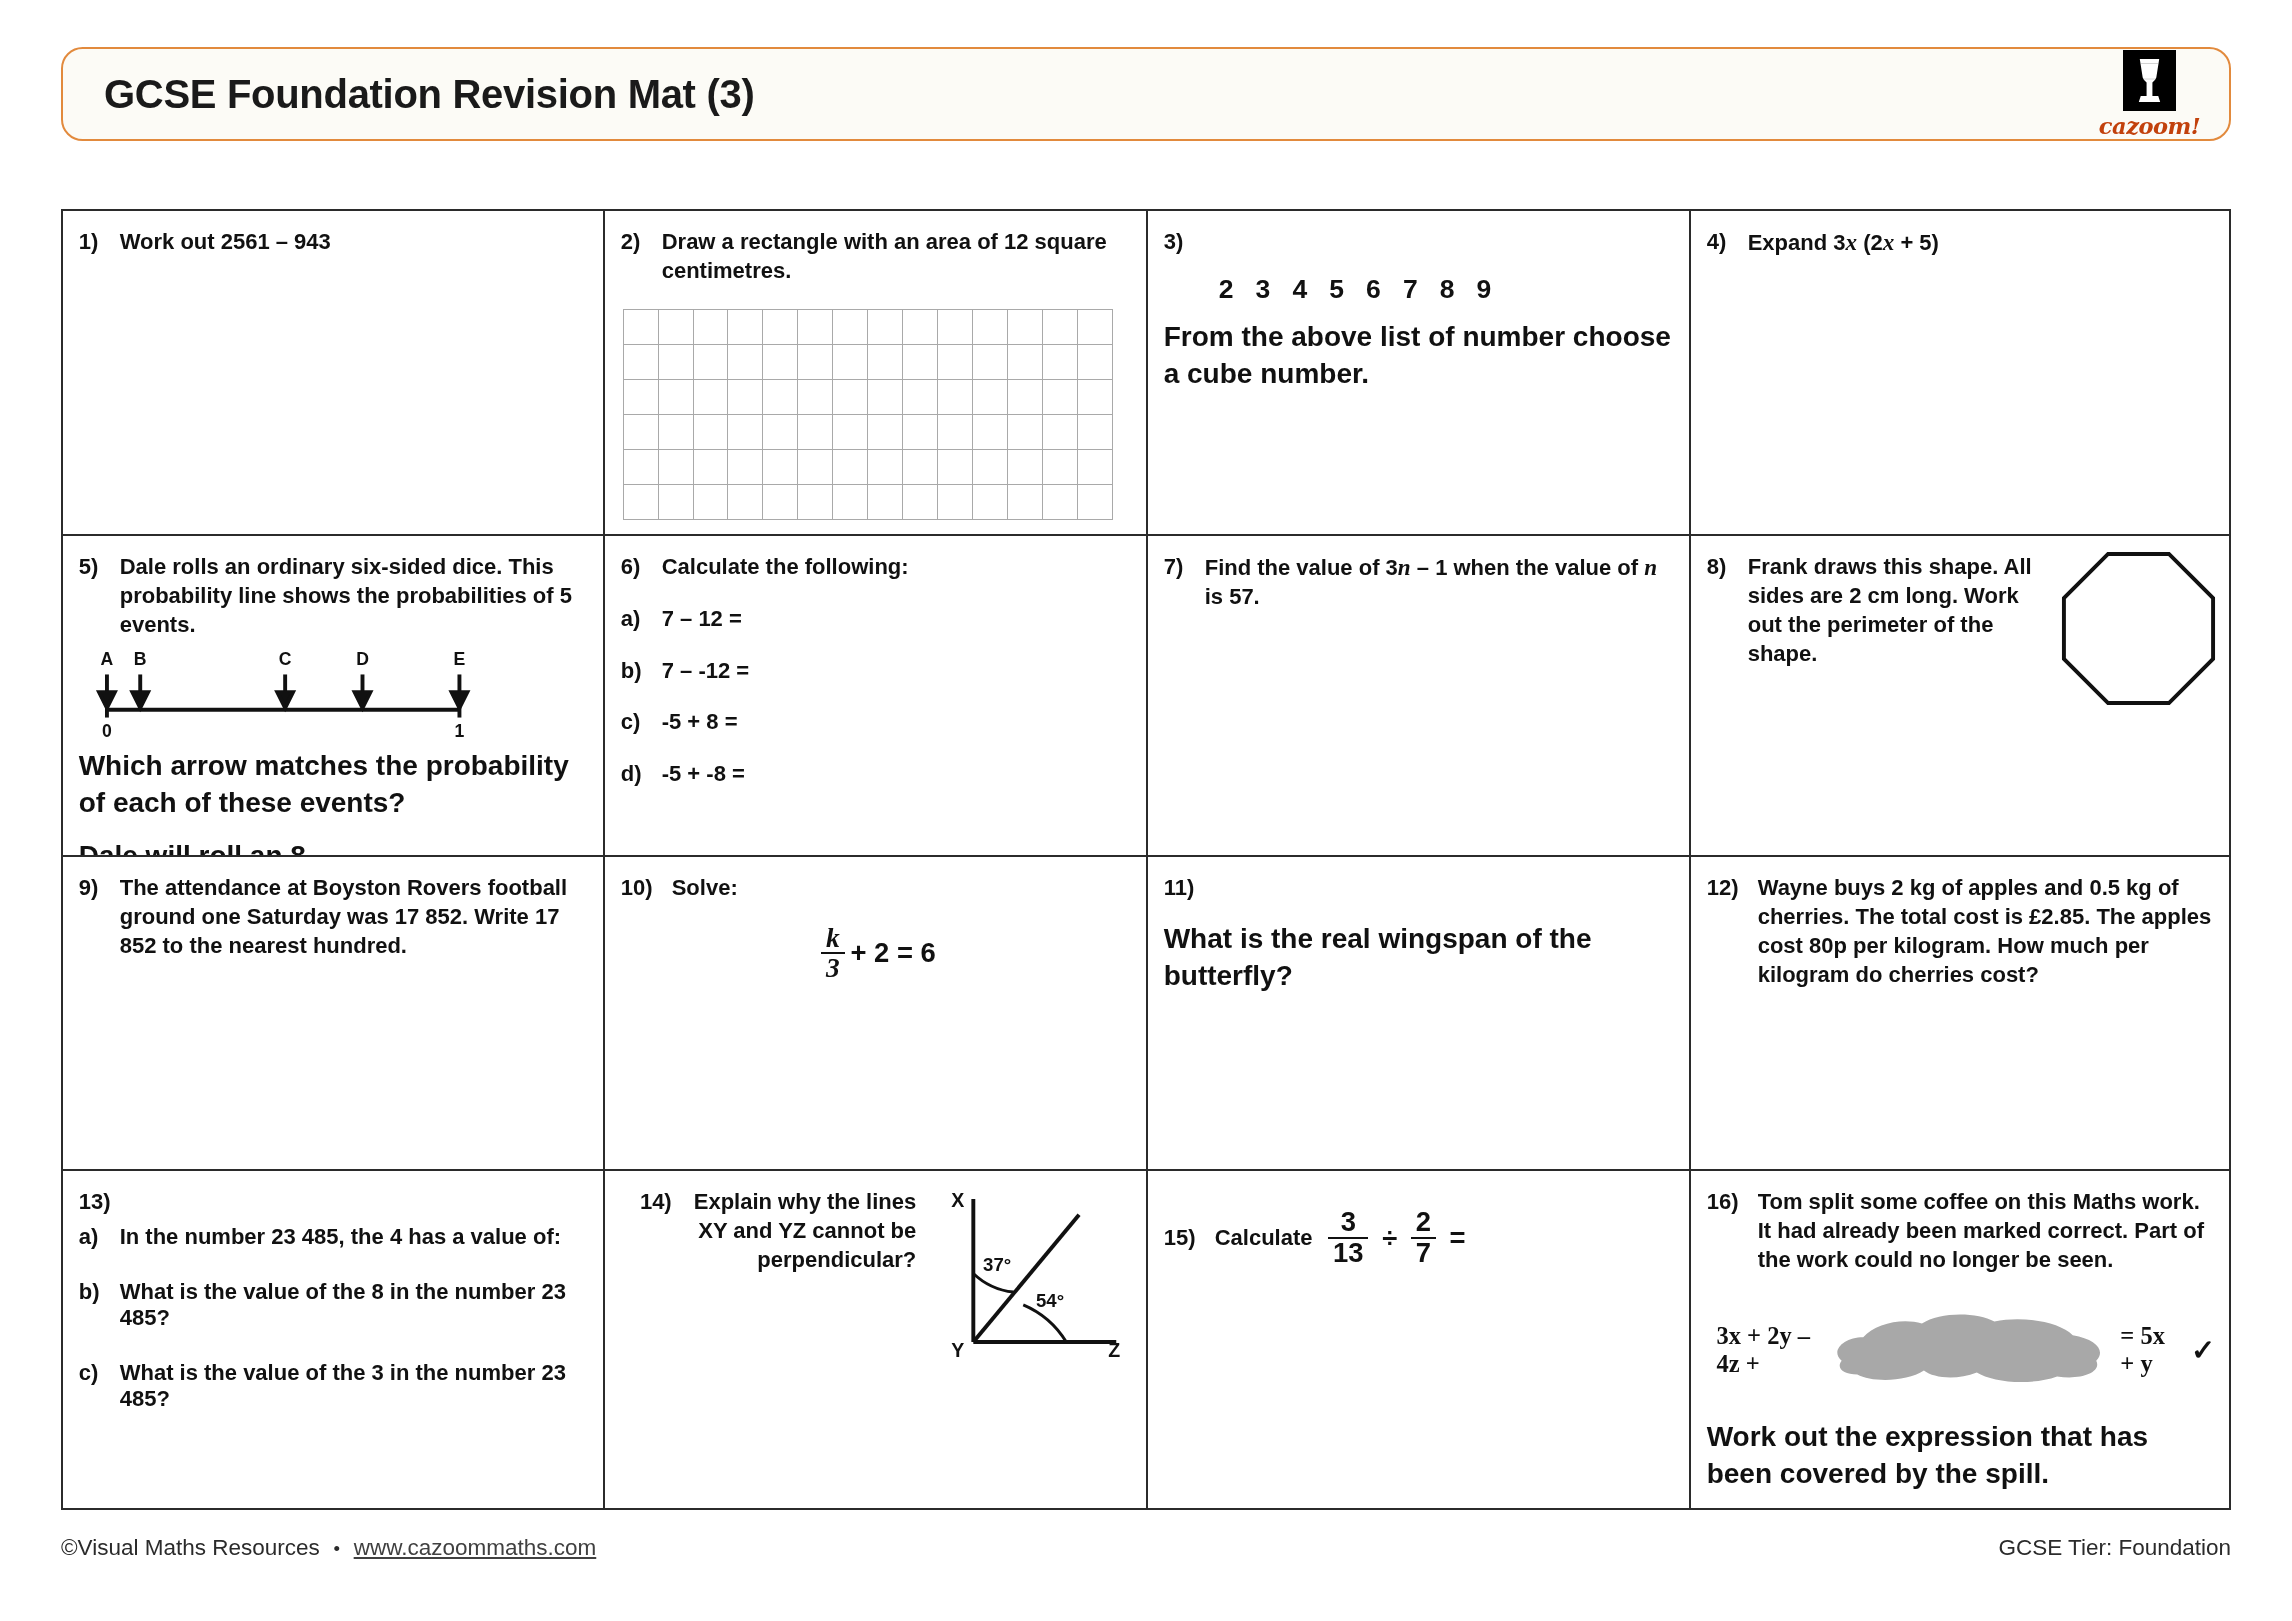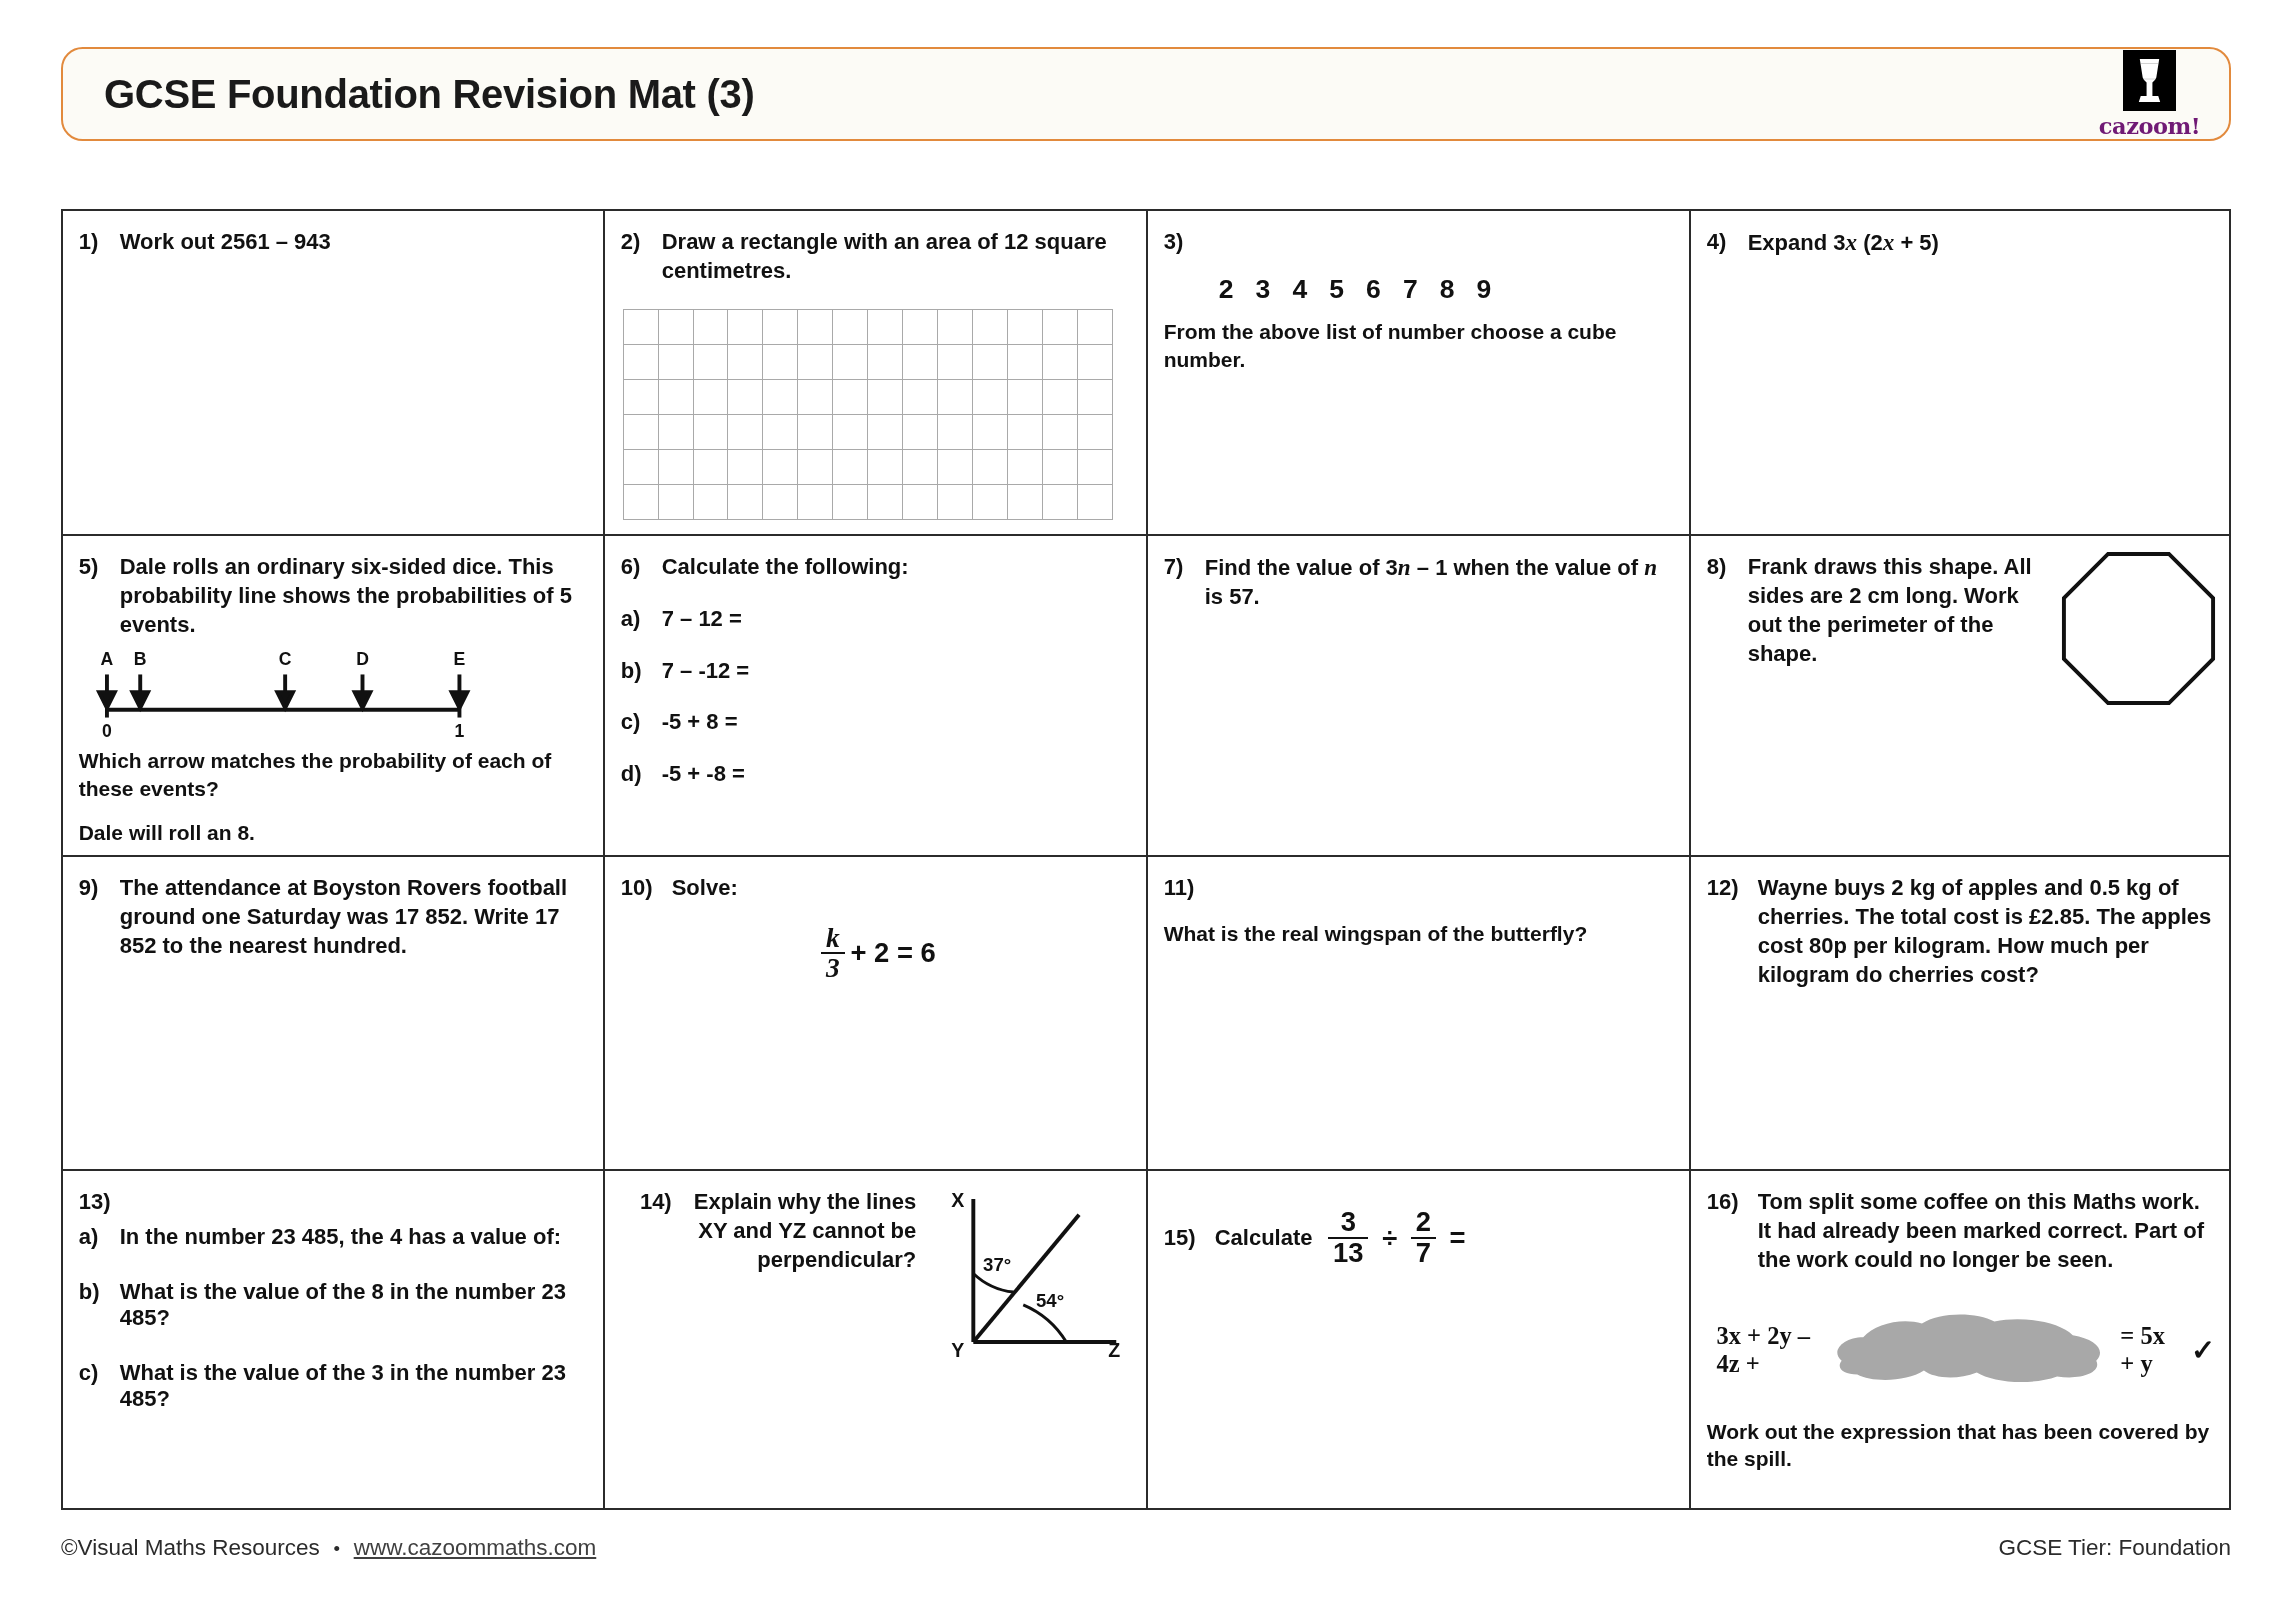--- a/index.html
+++ b/index.html
@@ -63,22 +63,23 @@
     justify-content: center;
   }
   .logo-glyph {
     display: block;
   }
   .logo-text {
     font-family: "DejaVu Serif", serif;
     font-weight: bold;
     font-size: 22.5px;
     letter-spacing: -0.5px;
-    color: #701a75;
+    color: #c2410c;
     margin-top: 2px;
+    font-style: italic;
   }
 
   
   .qgrid {
     position: absolute;
     left: 61px;
     top: 209px;
     width: 2170px;
     height: 1301px;
     box-sizing: border-box;
@@ -109,21 +110,21 @@
     flex: 0 0 auto;
     min-width: 41px;
     font-weight: bold;
   }
   .qnum.wide { min-width: 51px; }
   .qtext {
     flex: 1 1 auto;
     font-weight: bold;
   }
   .plain-para {
-    font-size: 21px;
+    font-size: 28px;
     font-weight: bold;
     line-height: 1.33;
     margin-top: 11.8px;
   }
   .sub-item {
     display: flex;
     align-items: flex-start;
     font-size: 22px;
     font-weight: bold;
     margin-top: 25.5px;

